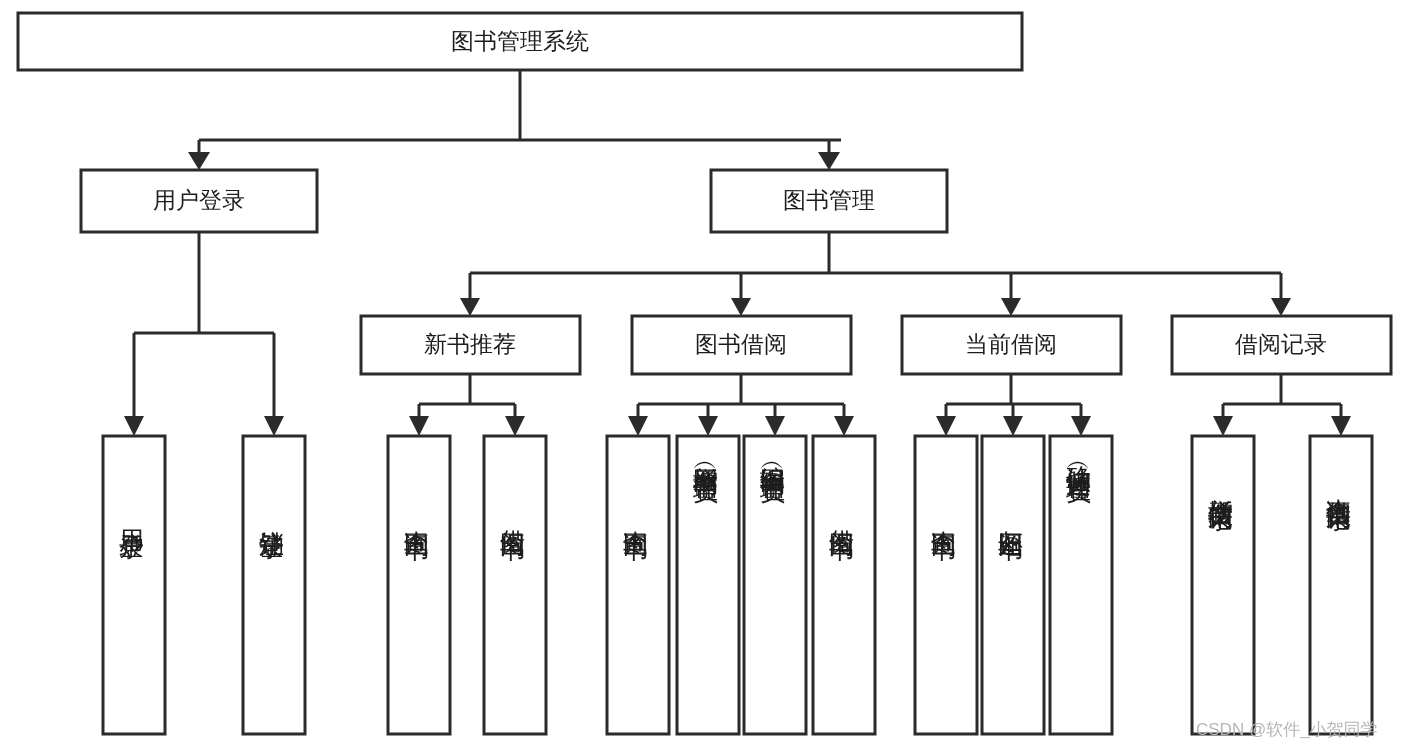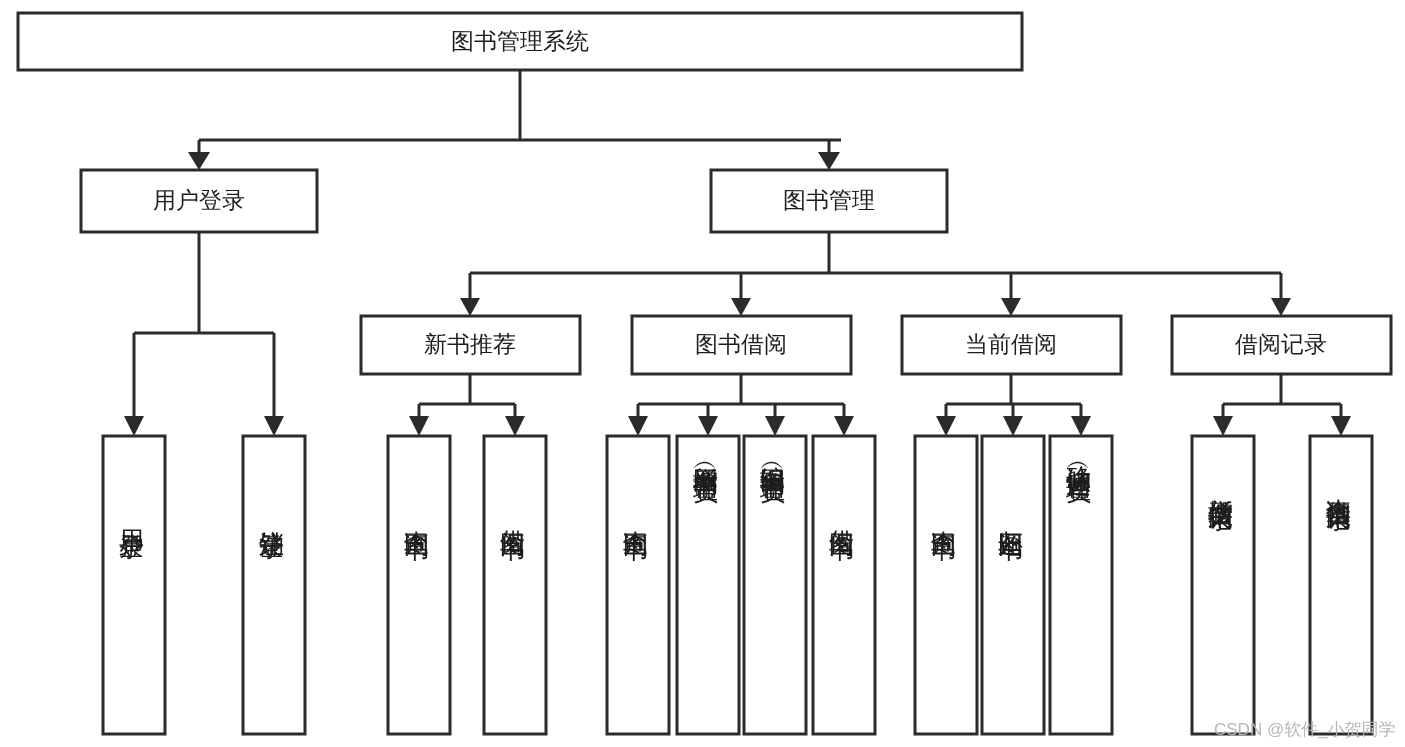--- a/index.html
+++ b/index.html
@@ -63,21 +63,20 @@
     white-space: nowrap;
     user-select: none;
   }
   .watermark {
     position: absolute;
     font-family: "Liberation Sans", "DejaVu Sans", sans-serif;
     font-size: 17px;
     color: #b6b6b6;
     white-space: nowrap;
     user-select: none;
-    margin-left: 18px;
   }
 </style>
 </head>
 <body>
 
 <div id="diagram-root">
 
   <svg class="diagram-canvas" viewBox="0 0 1405 747" xmlns="http://www.w3.org/2000/svg">
 
     <defs>

